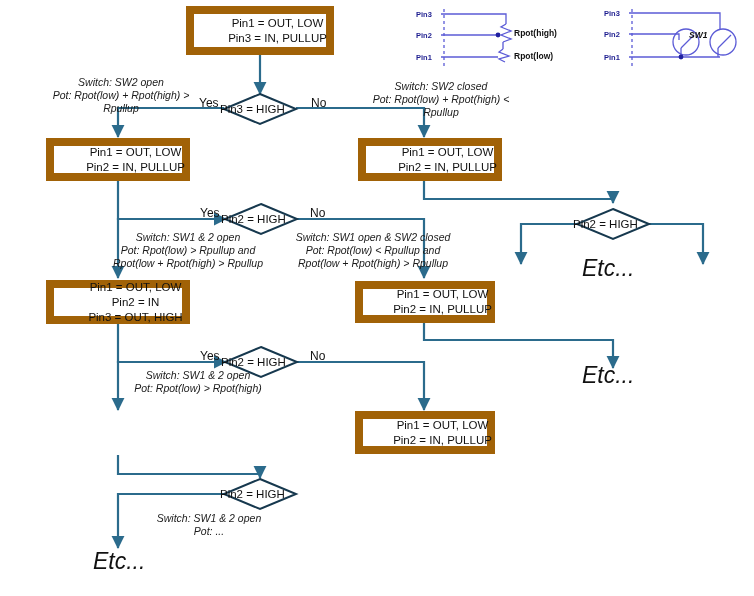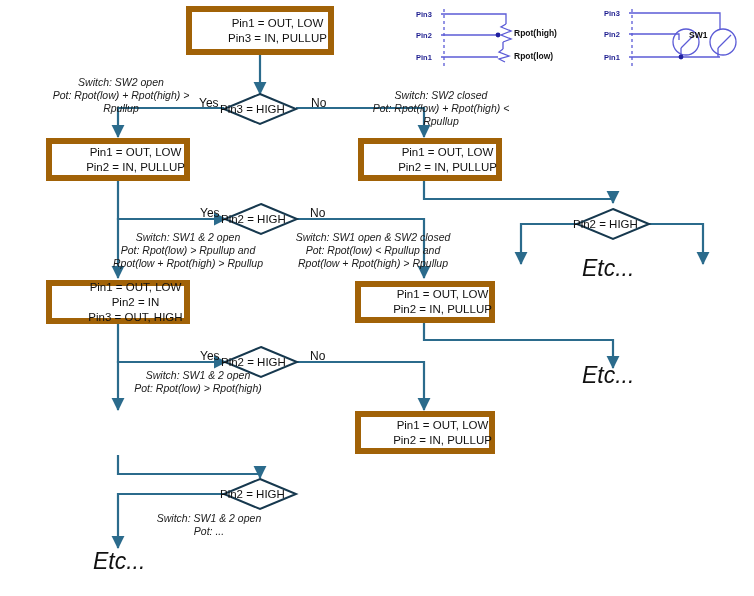--- a/index.html
+++ b/index.html
@@ -1,21 +1,21 @@
 <!DOCTYPE html>
 <html><head>
 <meta charset="utf-8">
 <style>
   html,body{margin:0;padding:0;background:#ffffff;}
   body{width:754px;height:596px;position:relative;overflow:hidden;
        font-family:"Liberation Sans",sans-serif;color:#000;}
   #canvas{position:absolute;left:0;top:0;width:754px;height:596px;}
   svg.layer{position:absolute;left:0;top:0;width:754px;height:596px;overflow:visible;}
 
-  .node{position:absolute;box-sizing:border-box;border:6px solid #a16207;
+  .node{position:absolute;box-sizing:border-box;border:8px solid #a16207;
         background:#ffffff;display:flex;flex-direction:column;
         align-items:center;justify-content:center;
         font-size:11.5px;line-height:15px;color:#111;white-space:pre;padding-left:35px;}
 
   .diamond-wrap{position:absolute;display:flex;align-items:center;}
   .diamond-label{position:relative;z-index:3;font-size:11.5px;color:#111;white-space:nowrap;}
 
   .note{position:absolute;font-style:italic;font-size:10.5px;line-height:13px;
         color:#1a1a1a;text-align:center;white-space:pre;}
 
@@ -132,21 +132,21 @@
   <div class="branch" style="left:199px;top:96px;">Yes</div>
   <div class="branch" style="left:311px;top:96px;">No</div>
   <div class="branch" style="left:200px;top:206px;">Yes</div>
   <div class="branch" style="left:310px;top:206px;">No</div>
   <div class="branch" style="left:200px;top:349px;">Yes</div>
   <div class="branch" style="left:310px;top:349px;">No</div>
 
   <div class="note" style="left:22px;top:76px;width:198px;">Switch: SW2 open
 Pot: Rpot(low) + Rpot(high) &gt;
 Rpullup</div>
-  <div class="note" style="left:335px;top:89px;width:212px;">Switch: SW2 closed
+  <div class="note" style="left:335px;top:80px;width:212px;">Switch: SW2 closed
 Pot: Rpot(low) + Rpot(high) &lt;
 Rpullup</div>
   <div class="note" style="left:93px;top:231px;width:190px;">Switch: SW1 &amp; 2 open
 Pot: Rpot(low) &gt; Rpullup and
 Rpot(low + Rpot(high) &gt; Rpullup</div>
   <div class="note" style="left:280px;top:231px;width:186px;">Switch: SW1 open &amp; SW2 closed
 Pot: Rpot(low) &lt; Rpullup and
 Rpot(low + Rpot(high) &gt; Rpullup</div>
   <div class="note" style="left:117px;top:369px;width:162px;">Switch: SW1 &amp; 2 open
 Pot: Rpot(low) &gt; Rpot(high)</div>
@@ -185,16 +185,16 @@
       <path d="M681,48 L694,35"></path>
       <path d="M718,48 L731,35"></path>
       <path d="M681,48 L681,57"></path>
       <path d="M718,48 L718,57"></path>
     </g>
     <circle cx="681" cy="57" r="2.4" fill="#2020a0"></circle>
   </svg>
   <div class="ckt-lbl" style="left:604px;top:9px;">Pin3</div>
   <div class="ckt-lbl" style="left:604px;top:30px;">Pin2</div>
   <div class="ckt-lbl" style="left:604px;top:53px;">Pin1</div>
-  <div class="ckt-name" style="left:689px;top:30px;">SW1</div>
+  <div class="ckt-name" style="left:689px;top:30px;font-style:italic;">SW1</div>
   <div class="ckt-name" style="left:726px;top:30px;padding-left:43px;">SW2</div>
 
 </div>
 
 </body></html>

